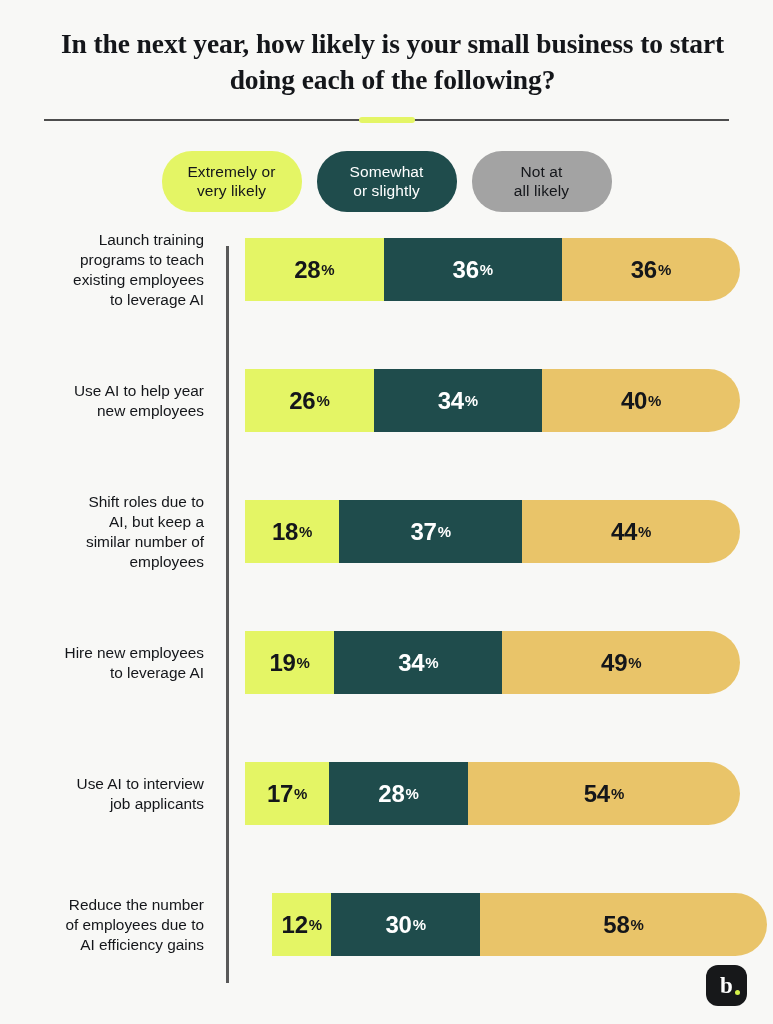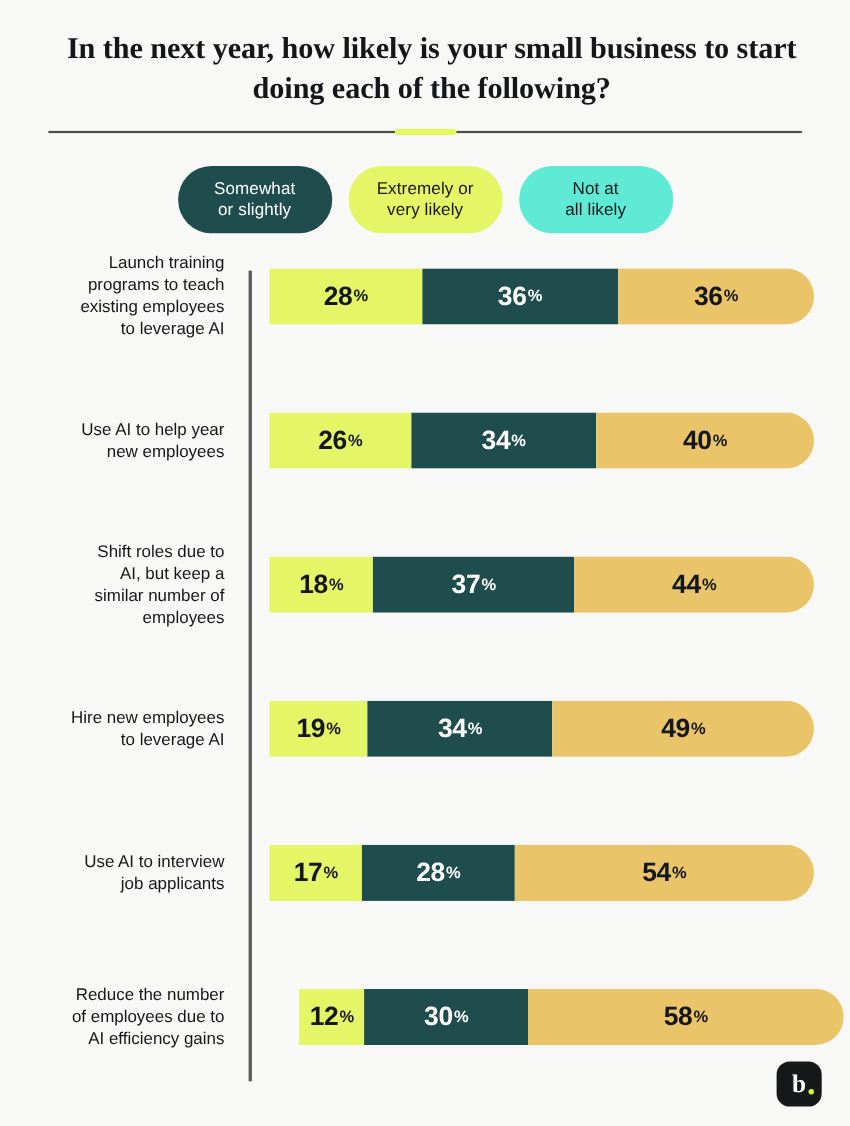--- a/index.html
+++ b/index.html
@@ -70,21 +70,21 @@
     text-align: center;
     font-size: 15.5px;
     line-height: 1.28;
     font-weight: 500;
     letter-spacing: 0.1px;
     white-space: pre-line;
     min-width: 140px;
   }
   .legend-pill.lime  { background: #e4f565; color: #14161a; }
   .legend-pill.teal  { background: #1f4c4c; color: #ffffff; }
-  .legend-pill.gold  { background: #5eead4; color: #14161a; }
+  .legend-pill.gold  { background: #a3a3a3; color: #14161a; }
 
   
   .plot {
     position: relative;
     margin-top: 26px;
     height: 745px;
   }
 
   .axis-line {
     position: absolute;
@@ -117,21 +117,21 @@
     color: #14161a;
     font-weight: 400;
     white-space: pre-line;
     flex: none;
     padding-left: 48px;
   }
 
   .bar-track {
     margin-left: 13px;
     width: 511px;
-    height: 51px;
+    height: 63px;
     display: flex;
     border-radius: 0 32px 32px 0;
     overflow: hidden;
     flex: none;
     padding-left: 16px;
   }
 
   .seg {
     height: 100%;
     display: flex;
@@ -188,24 +188,24 @@
 <div class="title-block">
   <h1 class="chart-title">In the next year, how likely is your small business to start doing each of the following?</h1>
 </div>
 
 <div class="divider-wrap">
   <div class="divider-line"></div>
   <div class="divider-accent"></div>
 </div>
 
 <div class="legend">
+  <div class="legend-pill lime">Extremely or
+very likely</div>
   <div class="legend-pill teal">Somewhat
 or slightly</div>
-  <div class="legend-pill lime">Extremely or
-very likely</div>
   <div class="legend-pill gold">Not at
 all likely</div>
 </div>
 
 <div class="plot">
   <div class="axis-line"></div>
 
   <div class="rows">
 
     <div class="row">

